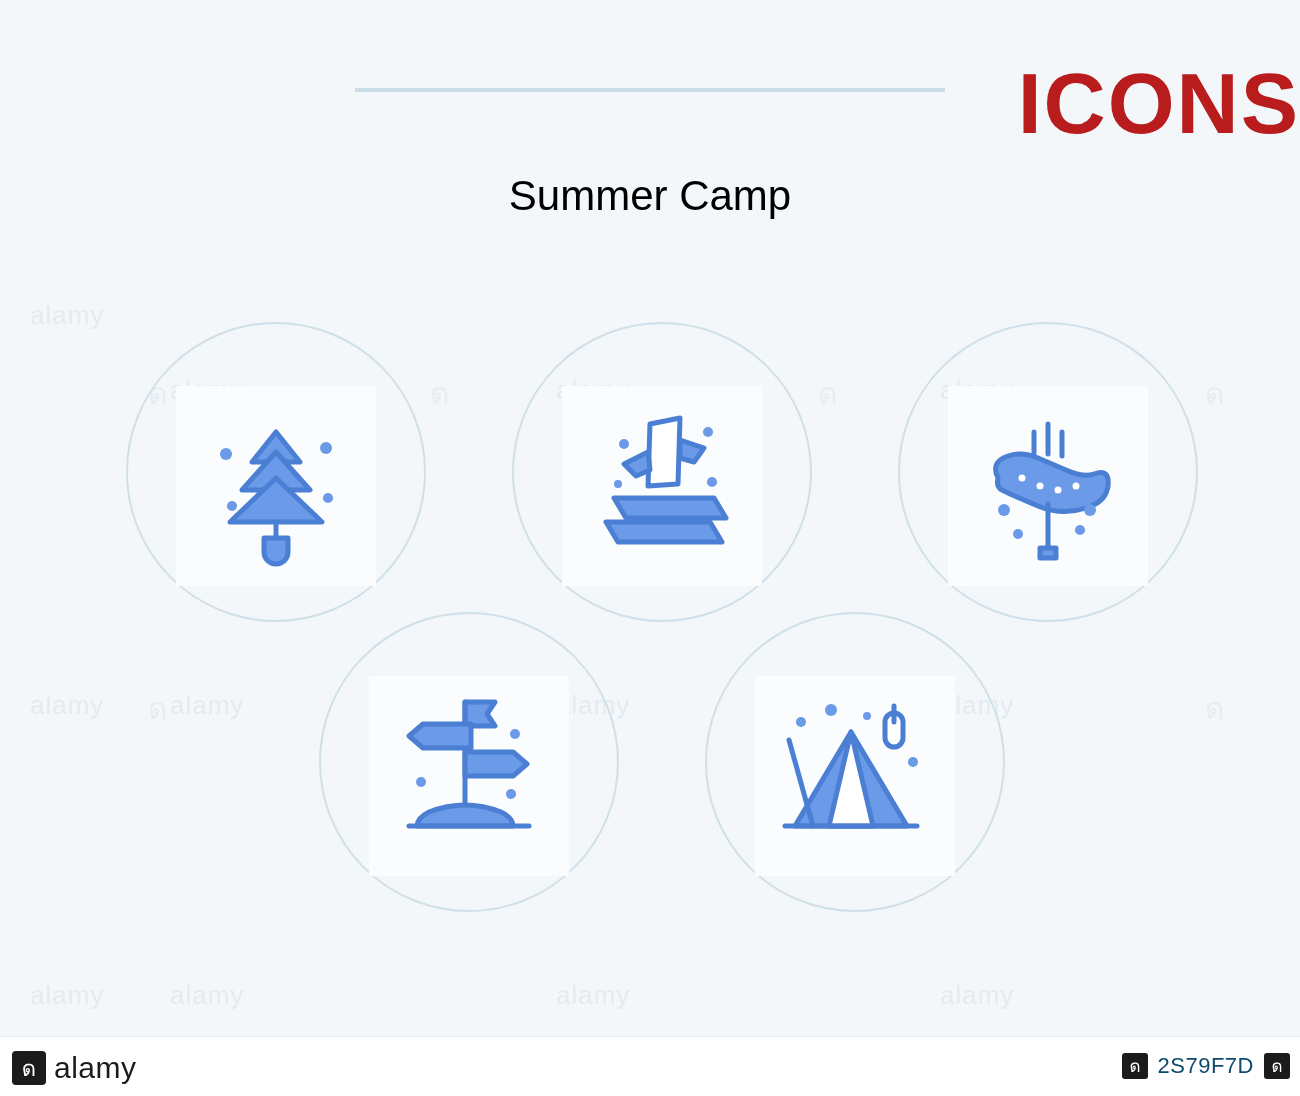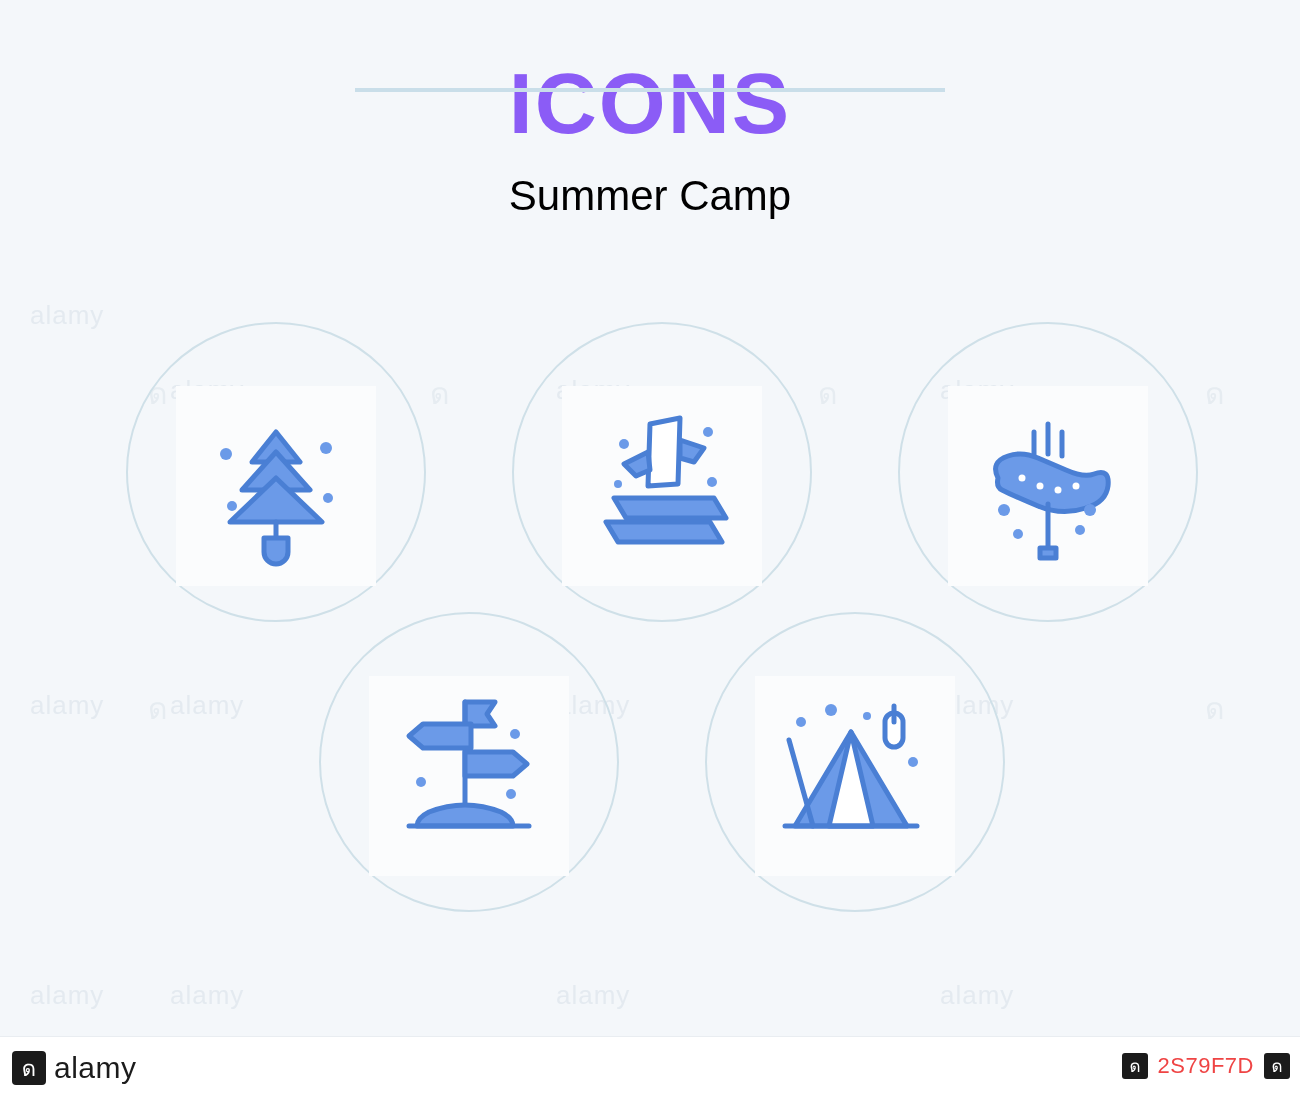--- a/index.html
+++ b/index.html
@@ -27,23 +27,24 @@
     position: absolute;
     left: 0;
     top: 60px;
     width: 1300px;
     text-align: center;
   }
   .brand-word {
     font-size: 86px;
     font-weight: bold;
     letter-spacing: 2px;
-    color: #8b5cf6;
+    color: #b91c1c;
     line-height: 86px;
     font-family: "Liberation Sans", sans-serif;
+    text-align: right;
   }
   .brand-rule {
     position: absolute;
     left: 355px;
     top: 88px;
     width: 590px;
     height: 4px;
     background: #c9dee9;
   }
   .subtitle {
@@ -118,21 +119,21 @@
   .footer-right {
     position: absolute;
     right: 10px;
     top: 16px;
     display: flex;
     align-items: center;
     gap: 10px;
   }
   .footer-id {
     font-size: 22px;
-    color: #ef4444;
+    color: #0c4a6e;
     letter-spacing: 0.5px;
     font-family: "Liberation Sans", sans-serif;
   }
 </style>
 </head>
 <body>
 
 <div class="stage">
 
   <div class="wm" style="left:30px; top:300px;">alamy</div>

